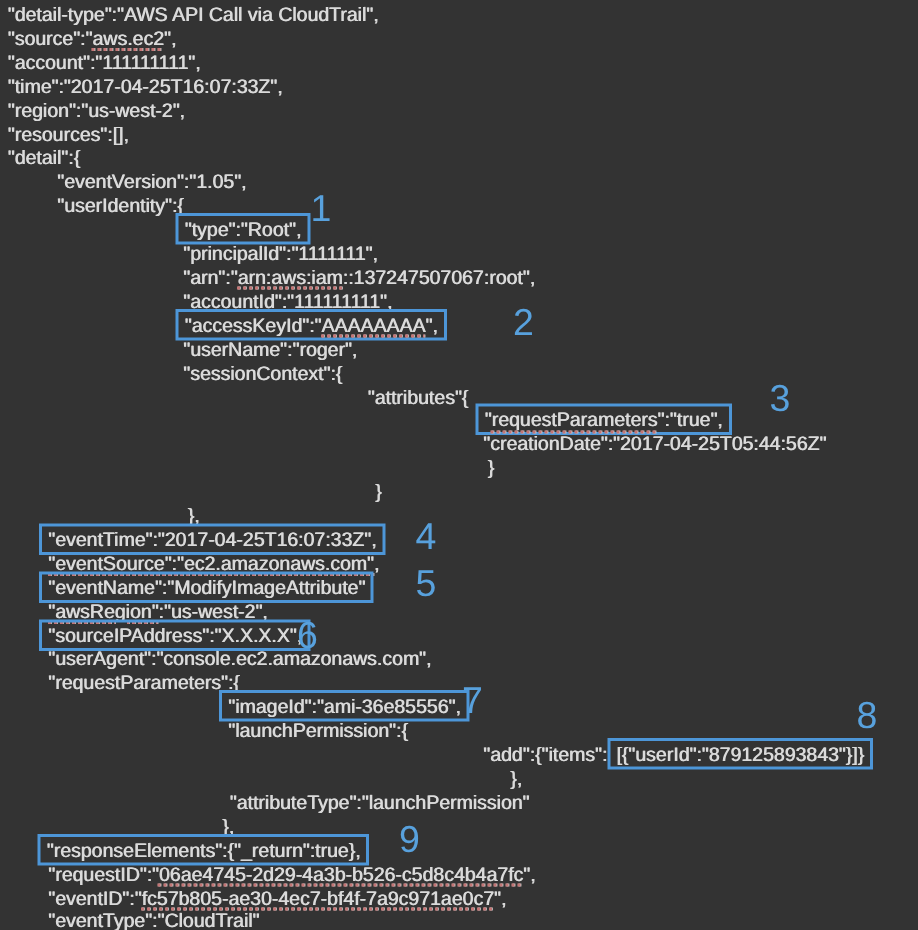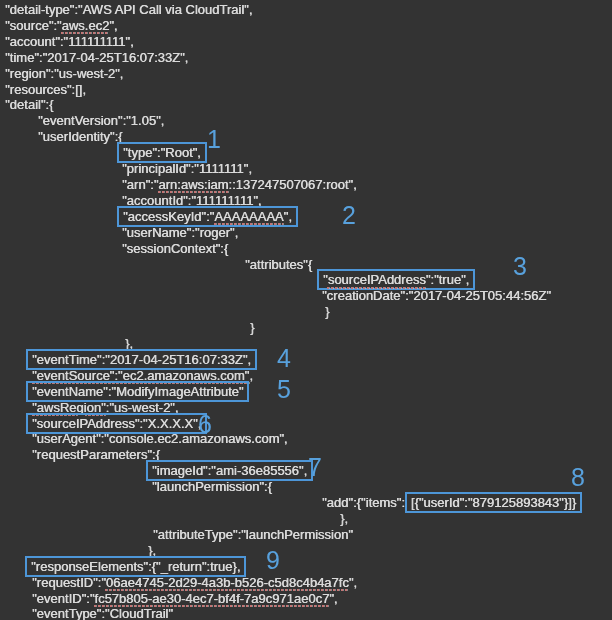--- a/index.html
+++ b/index.html
@@ -59,21 +59,21 @@
       <div class="line" style="padding-left: 38px;"><span class="">"eventVersion":"1.05",</span></div>
       <div class="line" style="padding-left: 38px;"><span class="">"userIdentity":{</span></div>
       <div class="line" style="padding-left: 117px;"><span class="hlbox"><span class="">"type":"Root",</span></span></div>
       <div class="line" style="padding-left: 122px;"><span class="">"principalId":"1111111",</span></div>
       <div class="line" style="padding-left: 122px;"><span class="">"arn":"</span><span class="misspell">arn:aws:iam</span><span class="">::137247507067:root",</span></div>
       <div class="line" style="padding-left: 122px;"><span class="">"accountId":"111111111",</span></div>
       <div class="line" style="padding-left: 117px;"><span class="hlbox"><span class="">"accessKeyId":"</span><span class="misspell">AAAAAAAA</span><span class="">",</span></span></div>
       <div class="line" style="padding-left: 122px;"><span class="">"userName":"roger",</span></div>
       <div class="line" style="padding-left: 122px;"><span class="">"sessionContext":{</span></div>
       <div class="line" style="padding-left: 245px;"><span class="">"attributes"{</span></div>
-      <div class="line" style="padding-left: 317px;"><span class="hlbox"><span class="">"</span><span class="misspell">sourceIPAddress</span><span class="">":"true",</span></span></div>
+      <div class="line" style="padding-left: 317px;"><span class="hlbox"><span class="">"</span><span class="misspell">requestParameters</span><span class="">":"true",</span></span></div>
       <div class="line" style="padding-left: 322px;"><span class="">"creationDate":"2017-04-25T05:44:56Z"</span></div>
       <div class="line" style="padding-left: 325px;"><span class="">}</span></div>
       <div class="line" style="padding-left: 250px;"><span class="">}</span></div>
       <div class="line" style="padding-left: 125px;"><span class="">},</span></div>
       <div class="line" style="padding-left: 26px;"><span class="hlbox"><span class="">"eventTime":"2017-04-25T16:07:33Z",</span></span></div>
       <div class="line" style="padding-left: 32px;"><span class="misspell">"eventSource":"ec2.amazonaws.com"</span><span class="">,</span></div>
       <div class="line" style="padding-left: 26px;"><span class="hlbox"><span class="">"eventName":"ModifyImageAttribute"</span></span></div>
       <div class="line" style="padding-left: 32px;"><span class="misspell">"awsRegion"</span><span class="">:"us-west-2",</span></div>
       <div class="line" style="padding-left: 26px;"><span class="hlbox"><span class="">"sourceIPAddress":"X.X.X.X",</span></span></div>
       <div class="line" style="padding-left: 32px;"><span class="">"userAgent":"console.ec2.amazonaws.com",</span></div>

